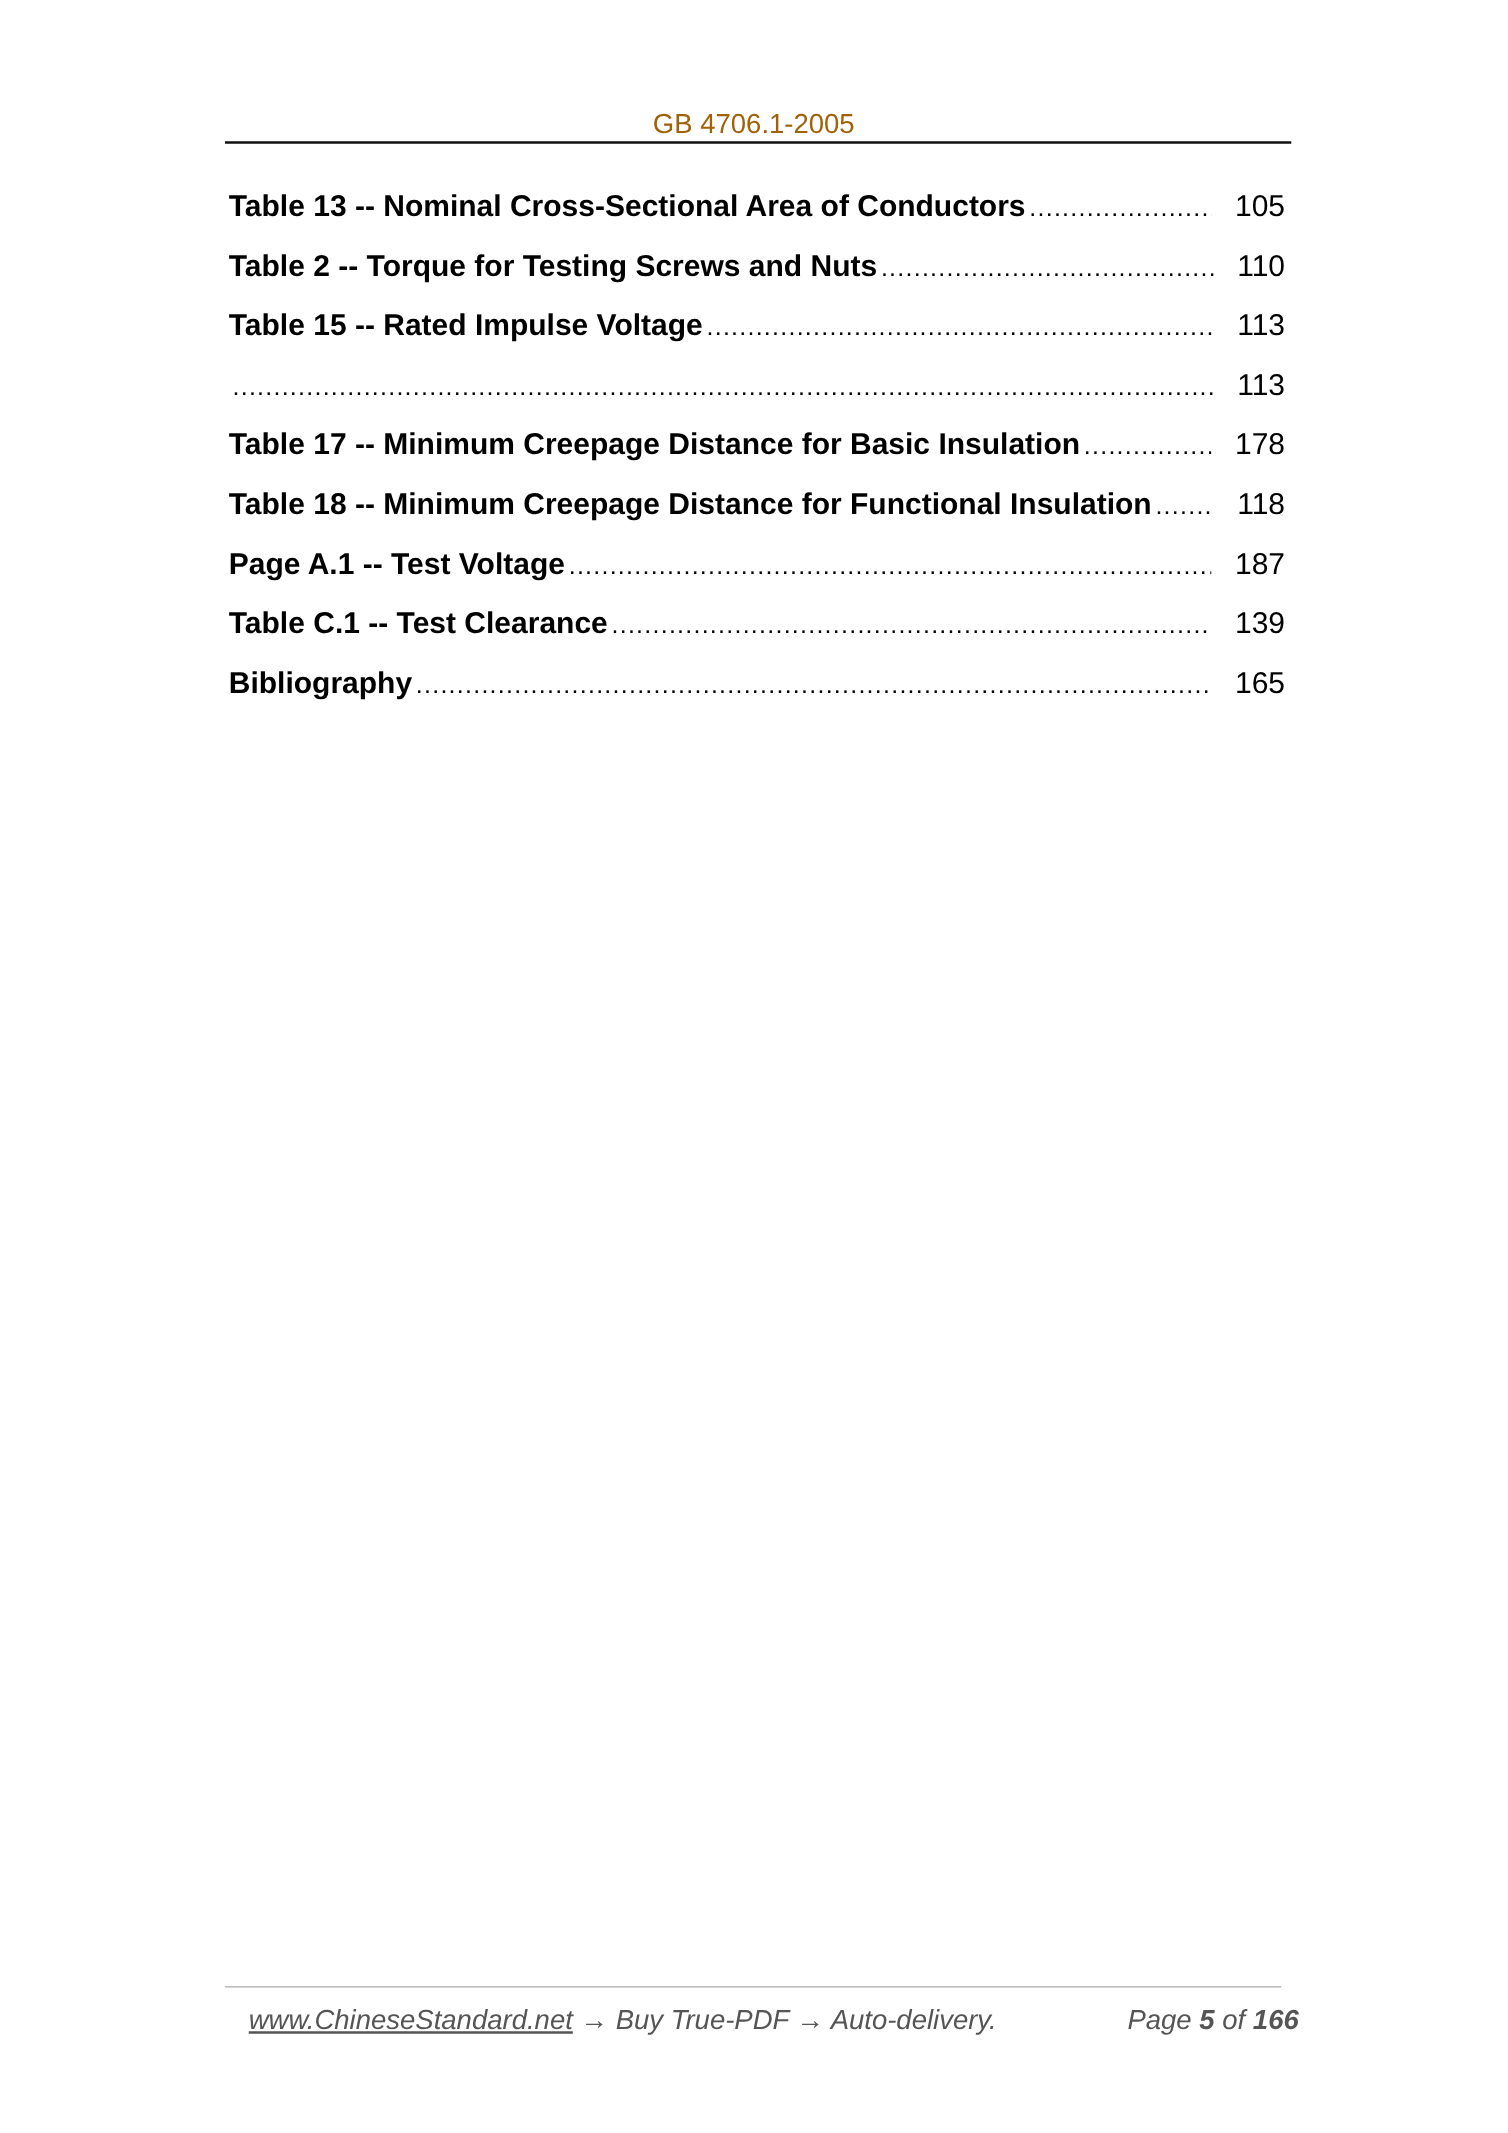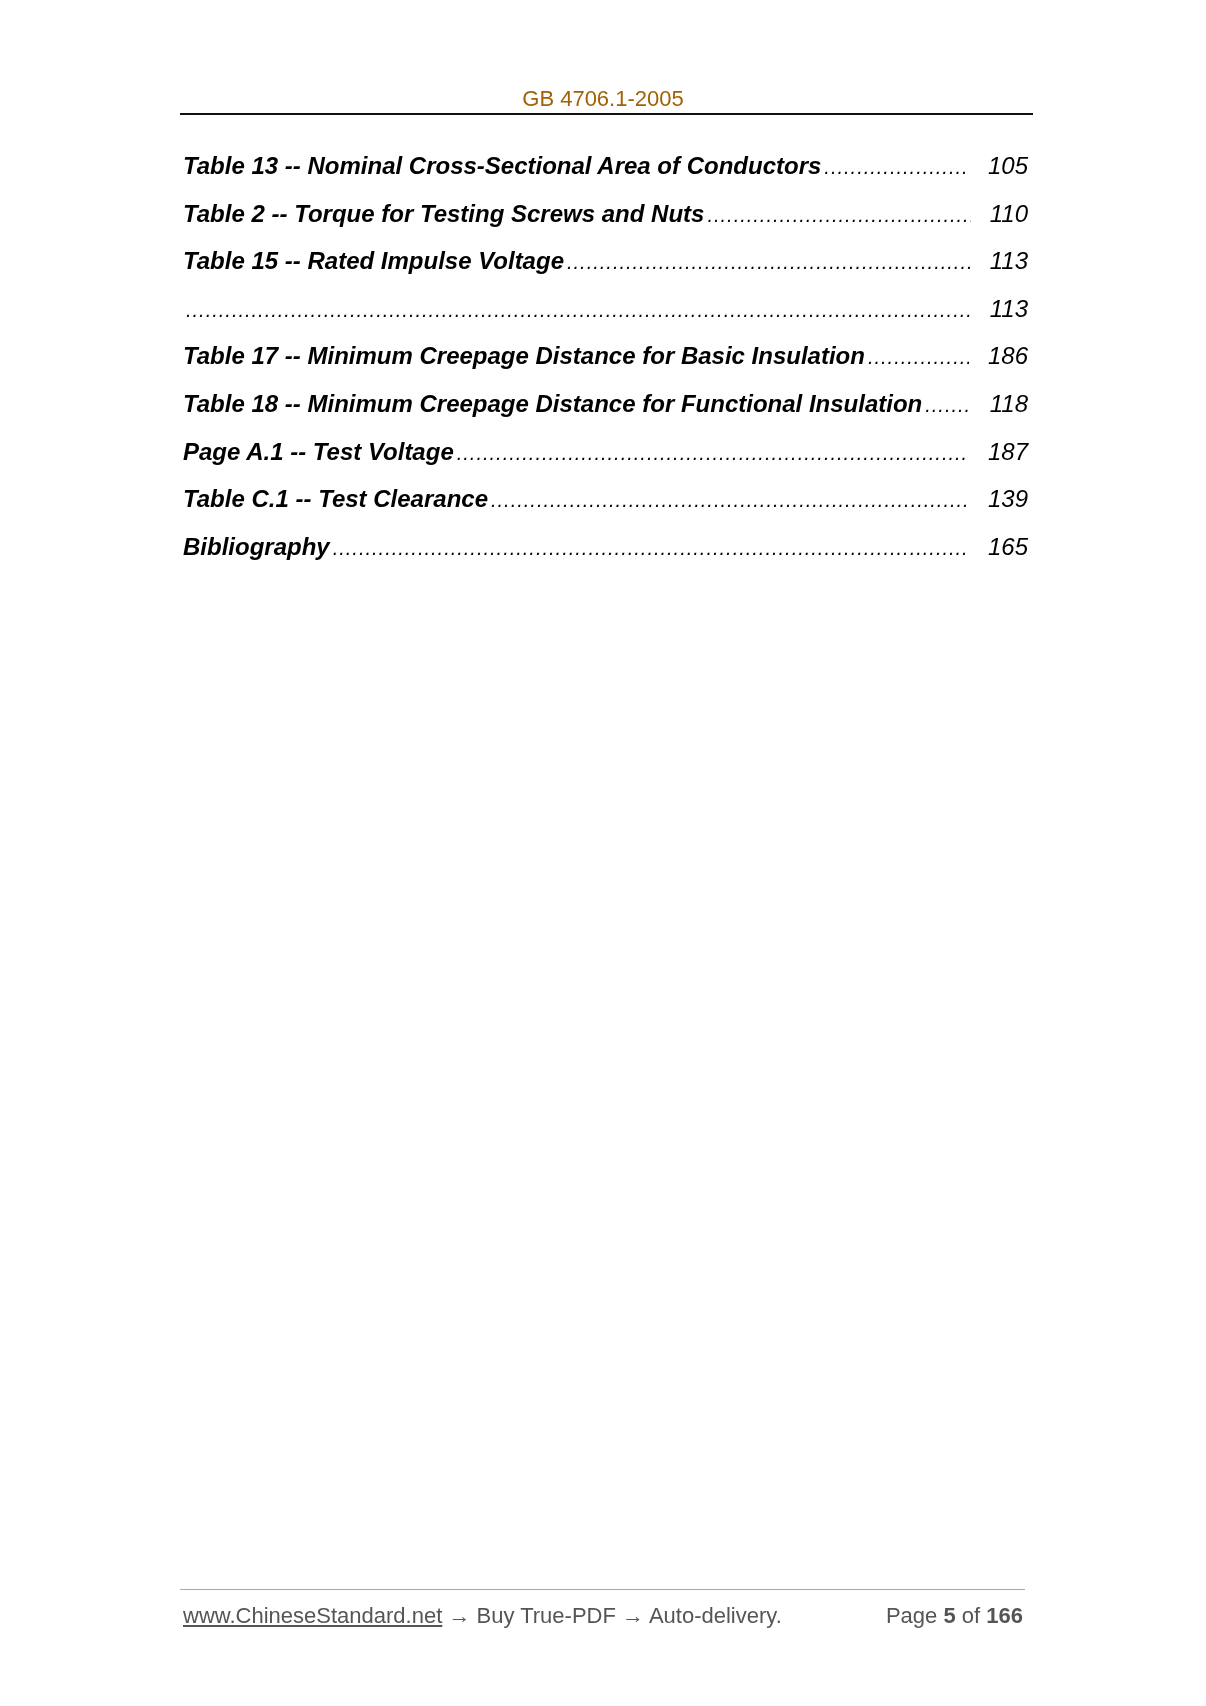--- a/index.html
+++ b/index.html
@@ -2,31 +2,31 @@
 <html><head>
 <meta charset="utf-8">
 <style>
   html, body { margin: 0; padding: 0; background: #ffffff; }
   body { width: 1206px; height: 1706px; position: relative; overflow: hidden;
          font-family: "Liberation Sans", sans-serif; color: #000; }
   .header-title { position: absolute; left: 0; width: 1206px; top: 86px; text-align: center;
          font-size: 22px; color: #a16207; }
   .header-rule { position: absolute; left: 180px; width: 853px; top: 113px; height: 0;
          border-top: 2px solid #111; }
-  .toc { position: absolute; left: 183px; top: 152px; width: 845px; font-style: italic; }
+  .toc { position: absolute; left: 183px; top: 152px; width: 845px; }
   .toc-row { display: flex; align-items: baseline; height: 47.6px; font-size: 24px; }
   .toc-label { font-weight: bold; white-space: nowrap; }
   .toc-dots { flex: 1; overflow: hidden; white-space: nowrap; margin: 0 3px; color: #000;
          font-size: 20px; letter-spacing: 1px; }
   .toc-dots::before { content: "........................................................................................................................................................................"; }
   .toc-page { white-space: nowrap; margin-left: 16px; }
   .footer-rule { position: absolute; left: 180px; width: 845px; top: 1589px; height: 0;
          border-top: 1px solid #aaa; }
-  .footer { position: absolute; left: 183px; width: 840px; top: 1603px; font-size: 22px; color: #555;
-         display: flex; justify-content: space-between; }
+  .footer { position: absolute; left: 199px; width: 840px; top: 1603px; font-size: 22px; color: #555;
+         display: flex; justify-content: space-between; font-style: italic; }
   .footer a { color: #555; text-decoration: underline; }
   .footer b { color: #555; }
 </style>
 </head>
 <body>
 
 <div class="header-title">GB 4706.1-2005</div>
 <div class="header-rule"></div>
 
 <div class="toc">
@@ -45,21 +45,21 @@
     <span class="toc-dots"></span>
     <span class="toc-page">113</span>
   </div>
   <div class="toc-row">
     <span class="toc-dots"></span>
     <span class="toc-page">113</span>
   </div>
   <div class="toc-row">
     <span class="toc-label">Table 17 -- Minimum Creepage Distance for Basic Insulation</span>
     <span class="toc-dots"></span>
-    <span class="toc-page">186</span>
+    <span class="toc-page">178</span>
   </div>
   <div class="toc-row">
     <span class="toc-label">Table 18 -- Minimum Creepage Distance for Functional Insulation</span>
     <span class="toc-dots"></span>
     <span class="toc-page">118</span>
   </div>
   <div class="toc-row">
     <span class="toc-label">Page A.1 -- Test Voltage</span>
     <span class="toc-dots"></span>
     <span class="toc-page">187</span>

